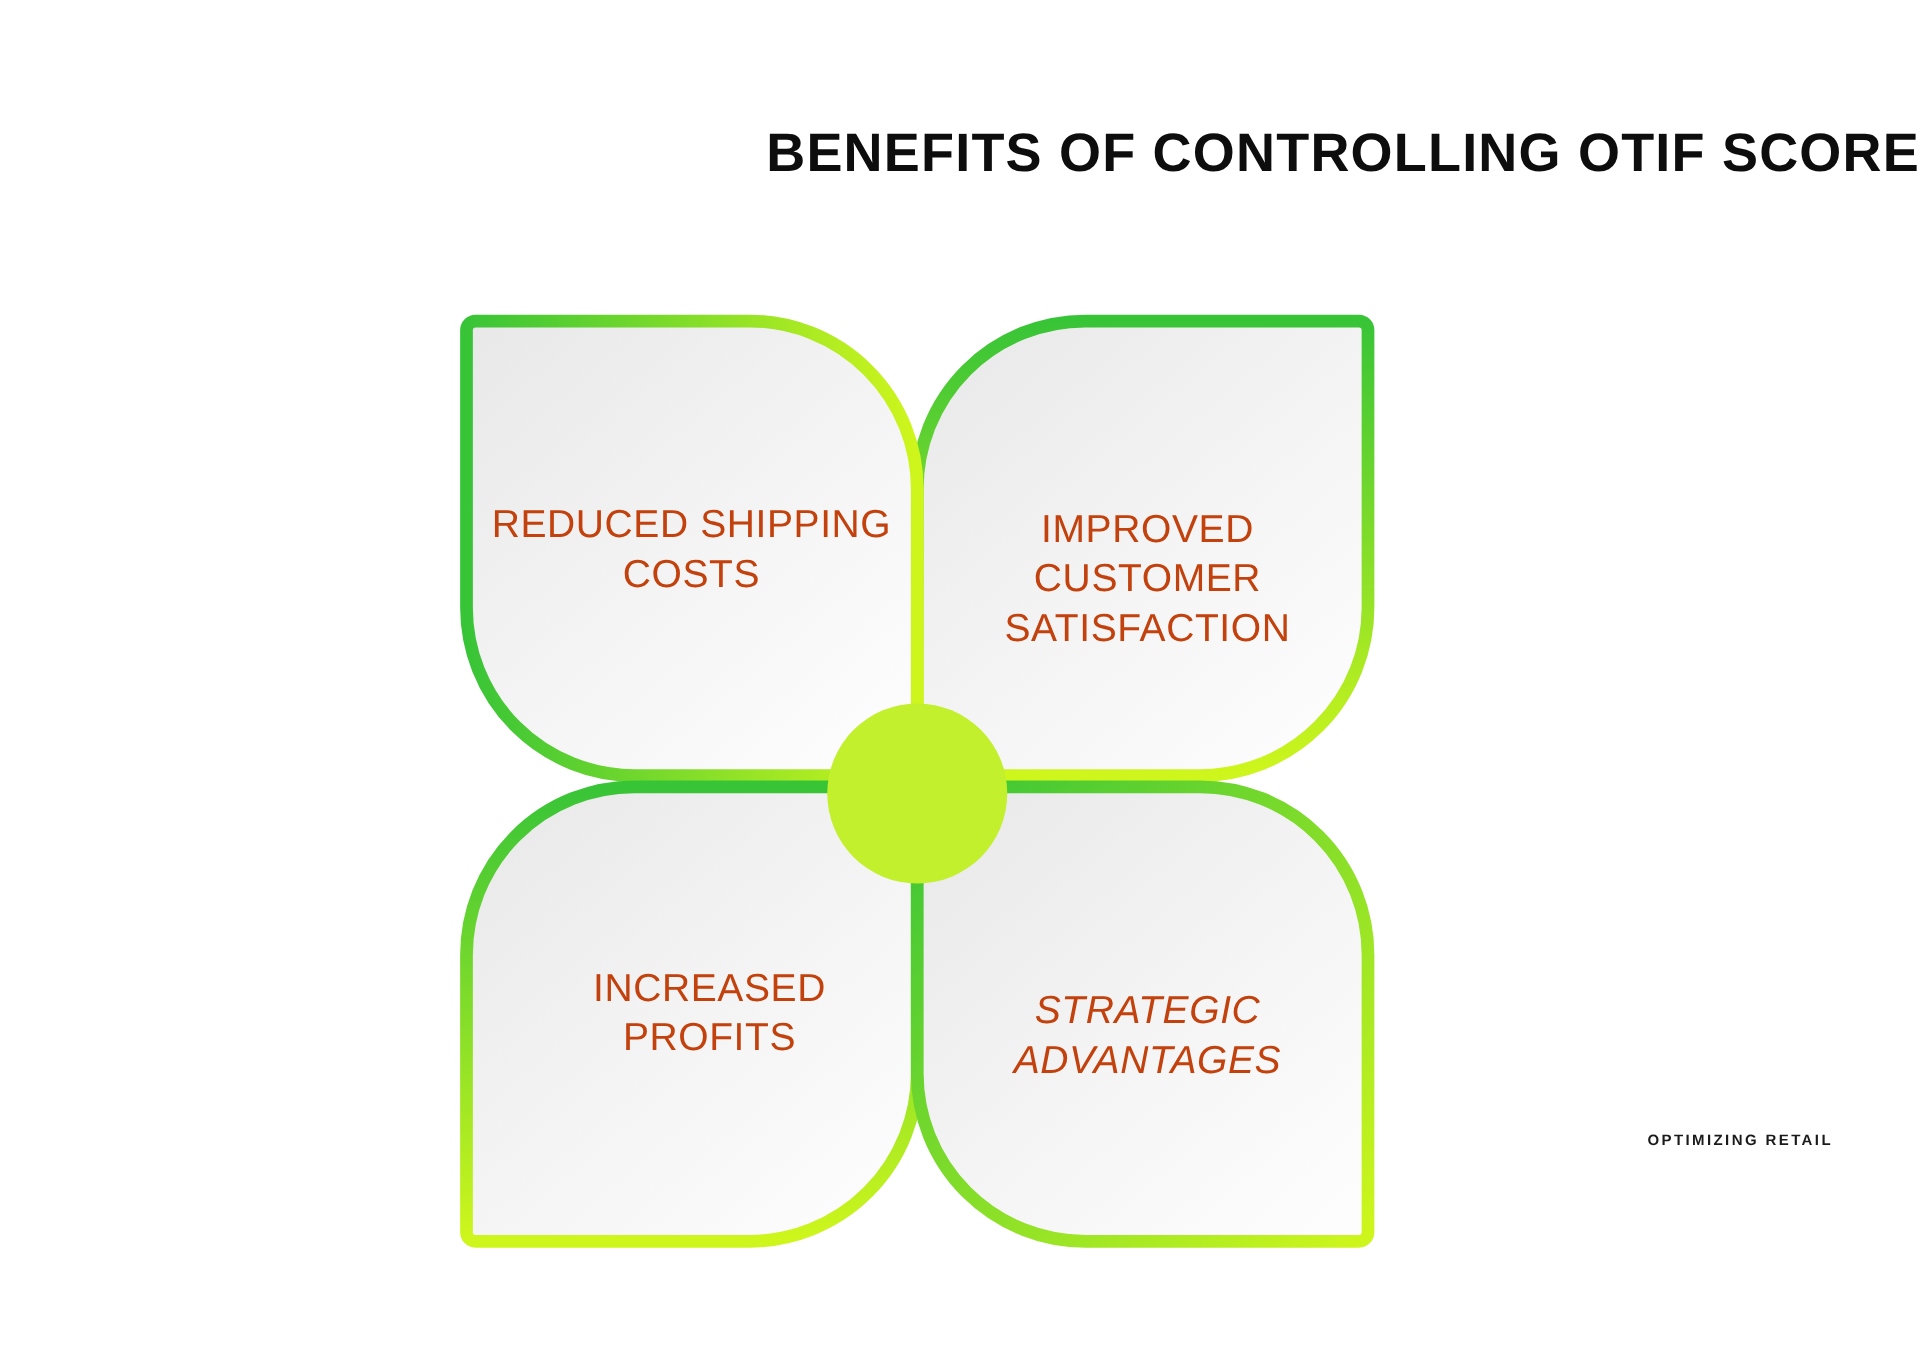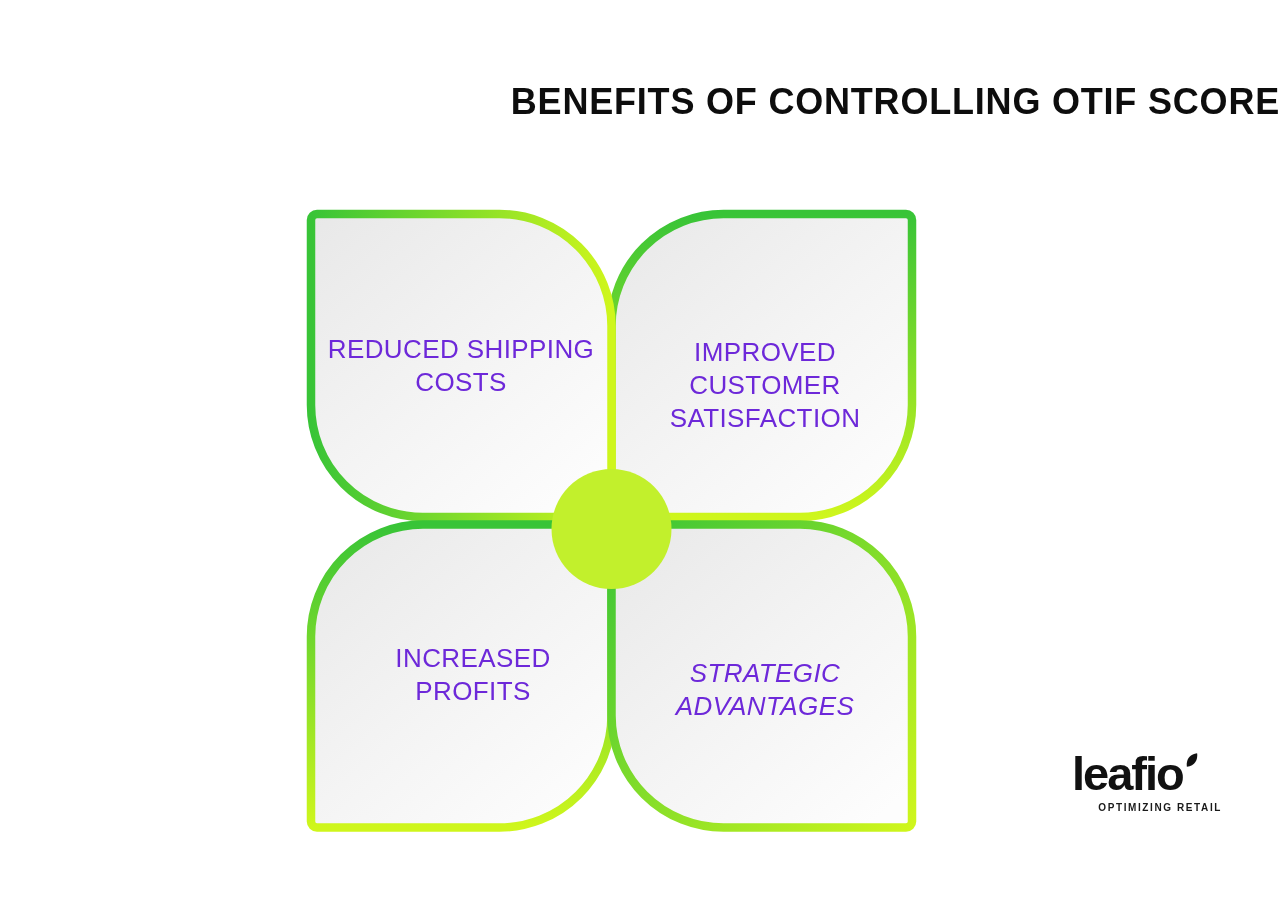--- a/index.html
+++ b/index.html
@@ -12,21 +12,21 @@
     position:absolute;top:81px;left:0;width:1280px;
     text-align:right;
     font-size:36px;font-weight:800;letter-spacing:.8px;
     color:#0d0d0d;
   }
   .flower{position:absolute;left:303px;top:205px;width:616px;height:630px;}
   .petal-label{
     position:absolute;display:flex;align-items:center;justify-content:center;
     text-align:center;
     font-size:26px;font-weight:500;line-height:1.26;letter-spacing:.4px;
-    color:#6d28d9;
+    color:#c2410c;
   }
   .petal-label span{display:block;}
   .label-tl{left:311px;top:218px;width:300px;height:296px;}
   .label-tl span{max-width:272px;}
   .label-tr{left:614px;top:218px;width:302px;height:300px;}
   .label-tr span{max-width:250px;margin-top:35px;}
   .label-bl{left:323px;top:527px;width:300px;height:296px;}
   .label-bl span{max-width:220px;}
   .label-br{left:614px;top:542px;width:302px;height:296px;font-style:italic;}
   .label-br span{max-width:262px;}
@@ -103,20 +103,14 @@
   <span>IMPROVED CUSTOMER SATISFACTION</span>
 </div>
 <div class="petal-label label-bl">
   <span>INCREASED PROFITS</span>
 </div>
 <div class="petal-label label-br">
   <span>STRATEGIC ADVANTAGES</span>
 </div>
 
 <div class="logo">
-  <div class="logo-brand-row">
-    <span class="logo-brand">leafio</span>
-    <svg class="leaf-dot" viewBox="0 0 14 14" xmlns="http://www.w3.org/2000/svg">
-      <path d="M 1 13 C 1 5.5 5.5 1 13 1 C 13 8.5 8.5 13 1 13 Z" fill="#111111"></path>
-    </svg>
-  </div>
   <div class="logo-tagline">OPTIMIZING RETAIL</div>
 </div>
 
 </body></html>

